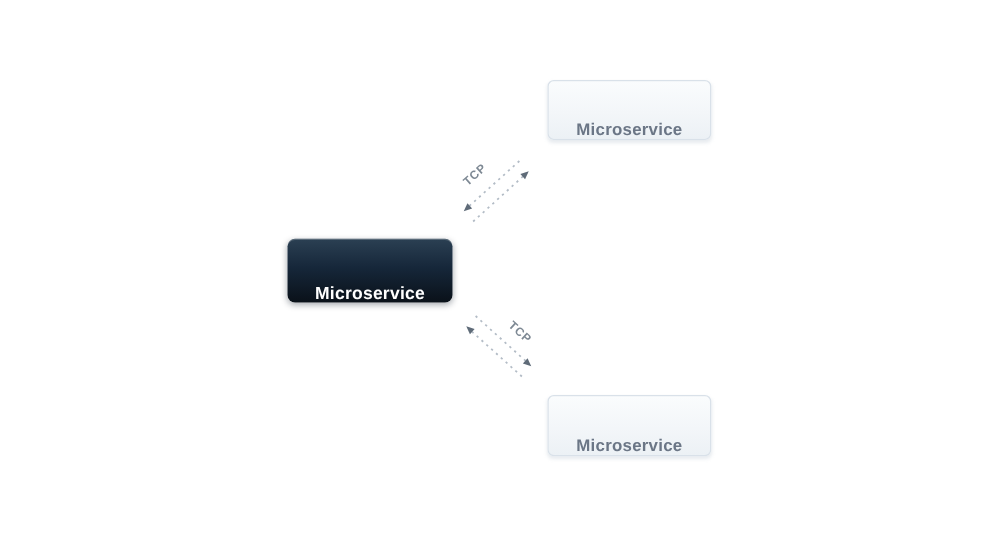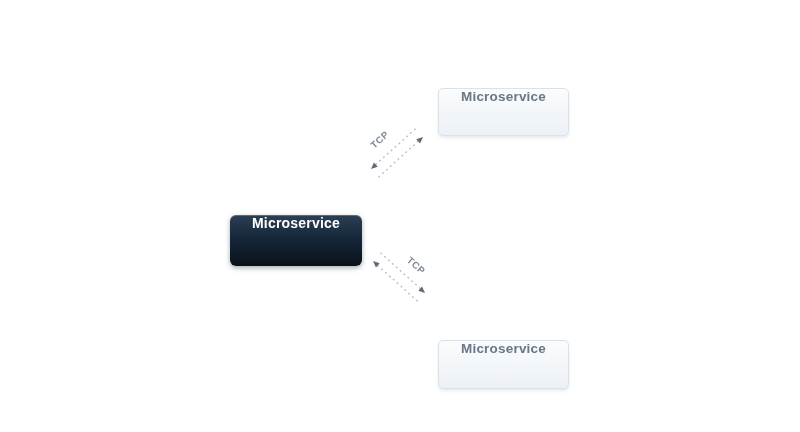--- a/index.html
+++ b/index.html
@@ -18,24 +18,23 @@
   .connector-layer {
     position: absolute;
     left: 0;
     top: 0;
     width: 800px;
     height: 432px;
   }
   .node {
     position: absolute;
     display: flex;
-    align-items: flex-start;
+    align-items: flex-end;
     justify-content: center;
     box-sizing: border-box;
-    margin-top: 24px;
   }
   .node-dark {
     left: 230px;
     top: 191px;
     width: 132px;
     height: 51px;
     border-radius: 6px;
     background: linear-gradient(180deg, #2b4053 0%, #16273a 45%, #0a1119 100%);
     box-shadow: inset 0 1px 0 rgba(255,255,255,0.22), 0 2px 5px rgba(10,20,35,0.35);
   }

